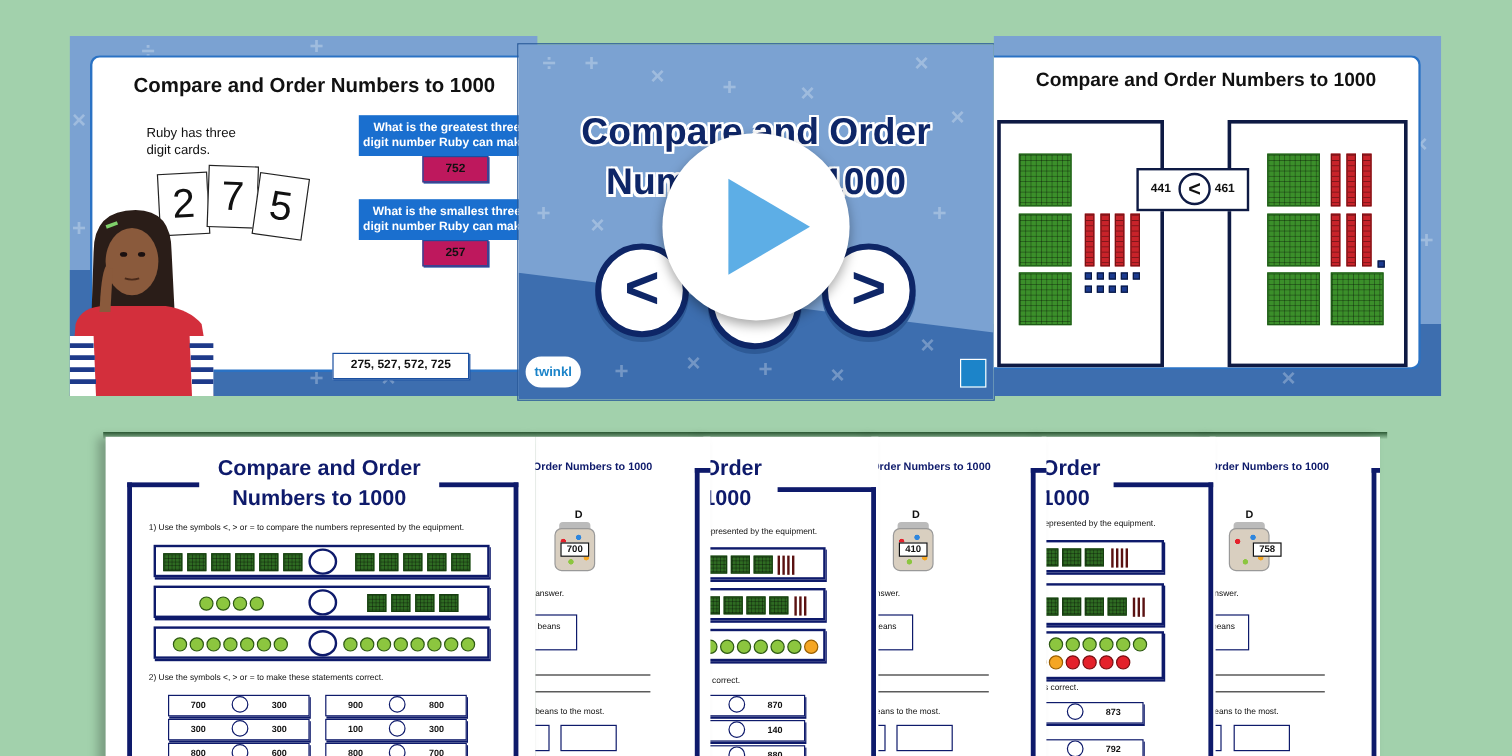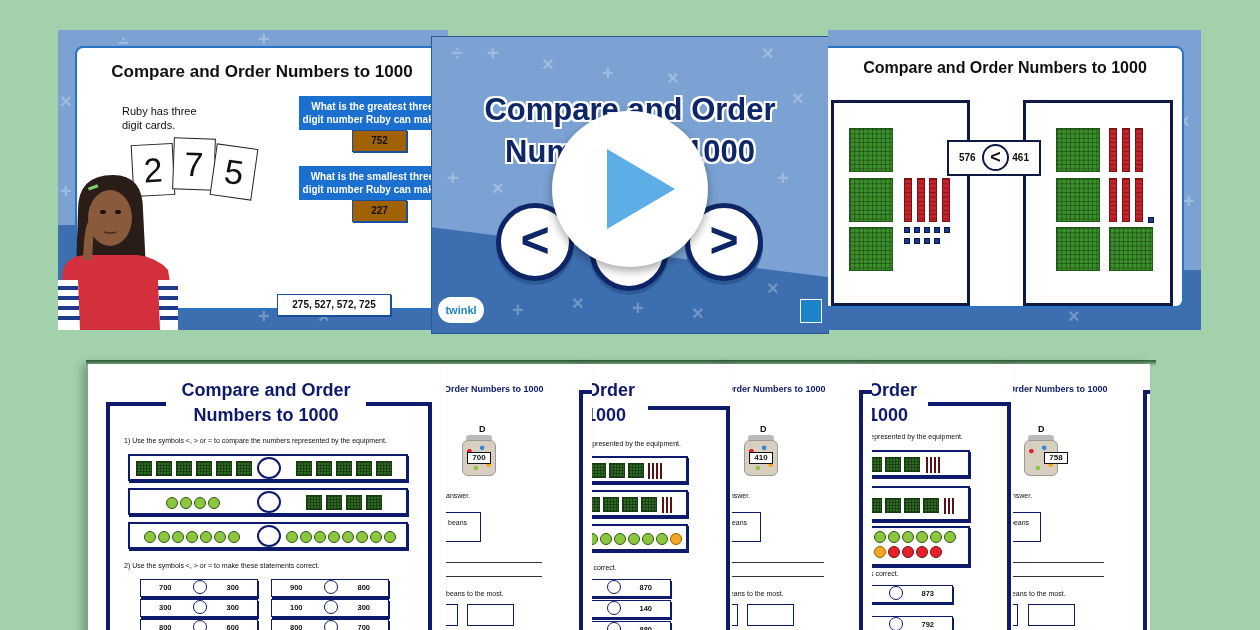--- a/index.html
+++ b/index.html
@@ -10,21 +10,21 @@
   .slide-bg { position: absolute; inset: 0; background: #7ba2d2; }
   .slide-bg .wave { position: absolute; left: 0; right: 0; bottom: 0; height: 35%; background: #3d6eaf; }
   .sym { position: absolute; color: rgba(255,255,255,0.28); font-weight: bold; font-size: 20px; }
 
   #slide1 { left: 58px; top: 30px; width: 390px; height: 300px; }
   #slide1 .panel { position: absolute; left: 17px; top: 16px; width: 372px; height: 264px; background: #fff; border-radius: 8px 0 0 8px; border: 2px solid #2a72c4; border-right: none; }
   #slide1 .title { position: absolute; left: 0; width: 100%; top: 14px; text-align: center; font-weight: bold; font-size: 17px; color: #111; }
   #slide1 .ruby { position: absolute; left: 45px; top: 56px; font-size: 11px; color: #111; line-height: 14px; width: 90px; }
   .card { position: absolute; width: 42px; height: 52px; background: #fff; border: 1.5px solid #222; font-size: 34px; text-align: center; line-height: 50px; color: #111; }
   .q-box { position: absolute; left: 222px; width: 150px; background: #1a6fcf; color: #fff; font-weight: bold; font-size: 10px; text-align: center; padding: 4px 2px; line-height: 13px; }
-  .a-box { position: absolute; left: 275px; width: 55px; height: 22px; background: #a16207; border: 1.5px solid #1a4fa0; box-shadow: 1px 1px 0 #1a4fa0; font-size: 10px; font-weight: bold; text-align: center; line-height: 19px; color: #111; }
+  .a-box { position: absolute; left: 275px; width: 55px; height: 22px; background: #be185d; border: 1.5px solid #1a4fa0; box-shadow: 1px 1px 0 #1a4fa0; font-size: 10px; font-weight: bold; text-align: center; line-height: 19px; color: #111; }
   #slide1 .find { position: absolute; left: 158px; top: 200px; width: 205px; font-size: 10.5px; line-height: 14px; color: #111; }
   #slide1 .ans-wide { position: absolute; left: 200px; top: 246px; width: 114px; height: 22px; border: 1.5px solid #1a4fa0; box-shadow: 1px 1px 0 #1a4fa0; font-size: 10px; font-weight: bold; text-align: center; line-height: 19px; background:#fff; color:#111; }
   .girl { position: absolute; left: 0; top: 140px; width: 120px; height: 160px; }
 
   #slide2 { left: 431px; top: 36px; width: 398px; height: 298px; border: 1px solid #2a5a9a; }
   #slide2 .big-title { position: absolute; left: 0; width: 100%; top: 52px; text-align: center; font-weight: bold; font-size: 31px; line-height: 42px; color: #0e2667; text-shadow: -2px -2px 0 #fff, 2px -2px 0 #fff, -2px 2px 0 #fff, 2px 2px 0 #fff, 0 2px 0 #fff, 2px 0 0 #fff; }
   .sym-circle { position: absolute; width: 78px; height: 78px; border-radius: 50%; background: #fff; border: 5px solid #0e2667; box-shadow: 0 4px 0 #2e5a96; text-align: center; line-height: 64px; font-size: 50px; font-weight: bold; color: #0e2667; }
   .play-btn { position: absolute; left: 120px; top: 74px; width: 156px; height: 156px; border-radius: 50%; background: #fff; box-shadow: 0 4px 10px rgba(0,0,0,0.35); cursor: pointer; }
   .play-btn .tri { position: absolute; left: 55px; top: 38px; width: 0; height: 0; border-top: 40px solid transparent; border-bottom: 40px solid transparent; border-left: 68px solid #5daee6; }
   .twinkl-logo { position: absolute; left: 6px; bottom: 10px; width: 46px; height: 26px; background: #fff; border-radius: 14px; color: #1c84c9; font-weight: bold; font-size: 11px; text-align: center; line-height: 26px; }
@@ -91,21 +91,21 @@
   </div>
   <div class="panel">
     <div class="title">Compare and Order Numbers to 1000</div>
     <div class="ruby">Ruby has three digit cards.</div>
     <div class="card" style="left:55px;top:96px;transform:rotate(-3deg);">2</div>
     <div class="card" style="left:96px;top:90px;transform:rotate(2deg);">7</div>
     <div class="card" style="left:136px;top:98px;transform:rotate(8deg);">5</div>
     <div class="q-box" style="top:48px;">What is the greatest three-digit number Ruby can make?</div>
     <div class="a-box" style="top:82px;">752</div>
     <div class="q-box" style="top:118px;">What is the smallest three-digit number Ruby can make?</div>
-    <div class="a-box" style="top:152px;">227</div>
+    <div class="a-box" style="top:152px;">257</div>
     <div class="ans-wide">275, 527, 572, 725</div>
   </div>
   <svg class="girl" viewBox="0 0 120 160">
     <path d="M20 40 Q20 5 55 5 Q85 5 85 40 L88 100 L18 100 Z" fill="#2a1d18"></path>
     <ellipse cx="52" cy="48" rx="22" ry="28" fill="#8a5a3c"></ellipse>
     <ellipse cx="45" cy="42" rx="3" ry="2" fill="#1a1010"></ellipse>
     <ellipse cx="60" cy="42" rx="3" ry="2" fill="#1a1010"></ellipse>
     <path d="M46 62 Q52 64 58 62" stroke="#4a2a1a" stroke-width="1.5" fill="none"></path>
     <rect x="30" y="16" width="10" height="3" fill="#7fd06a" transform="rotate(-20 35 17)"></rect>
     <path d="M5 100 Q10 85 30 85 L80 85 Q100 88 110 100 L120 160 L0 160 Z" fill="#d32f3c"></path>
@@ -184,21 +184,21 @@
       <div class="hundred" style="left:83px;top:124px;"></div>
       <div class="ten" style="left:83px;top:25px;"></div>
       <div class="ten" style="left:96px;top:25px;"></div>
       <div class="ten" style="left:109px;top:25px;"></div>
       <div class="ten" style="left:83px;top:75px;"></div>
       <div class="ten" style="left:96px;top:75px;"></div>
       <div class="ten" style="left:109px;top:75px;"></div>
       <div class="one" style="left:122px;top:114px;"></div>
     </div>
     <div class="compare-box">
-      <span class="l">576</span>
+      <span class="l">441</span>
       <span class="c">&lt;</span>
       <span class="r">461</span>
     </div>
   </div>
 </div>
 
 <div class="sheet-top-shadow"></div>
 
 <div class="sheet" style="left:1008px;width:142px;z-index:1;">
   <div class="ws-header-small" style="left:0;top:20px;">Order Numbers to 1000</div>

